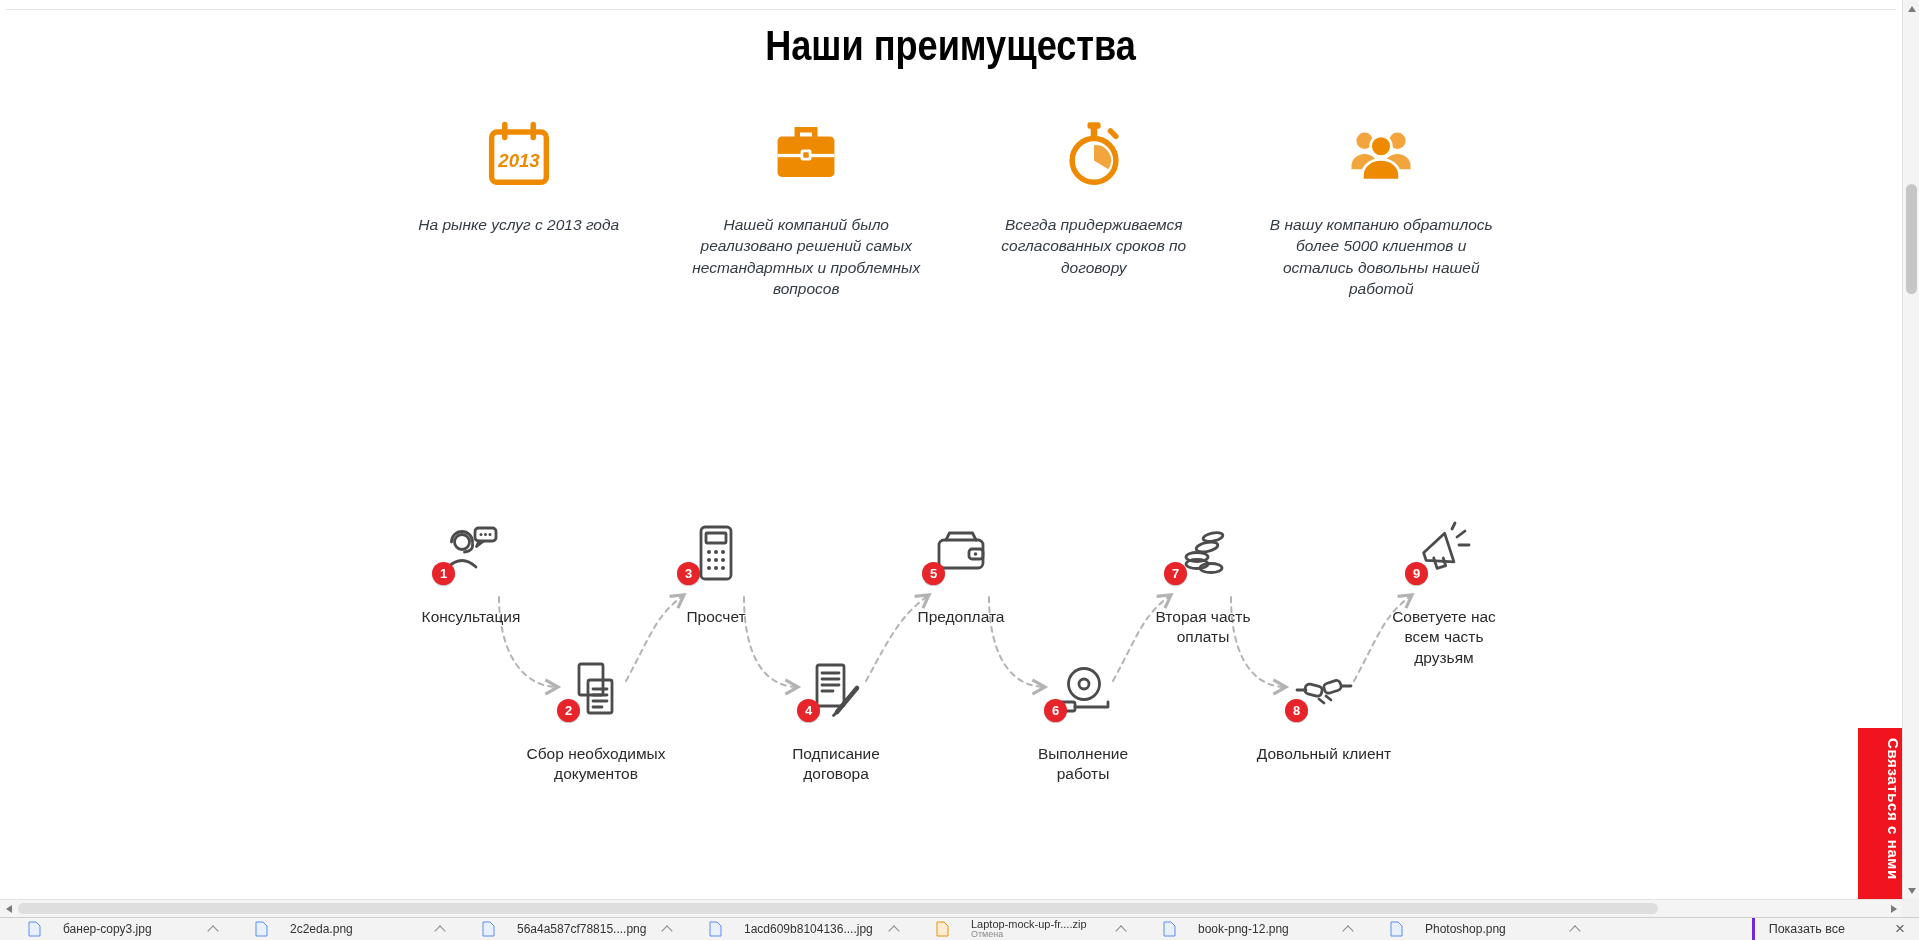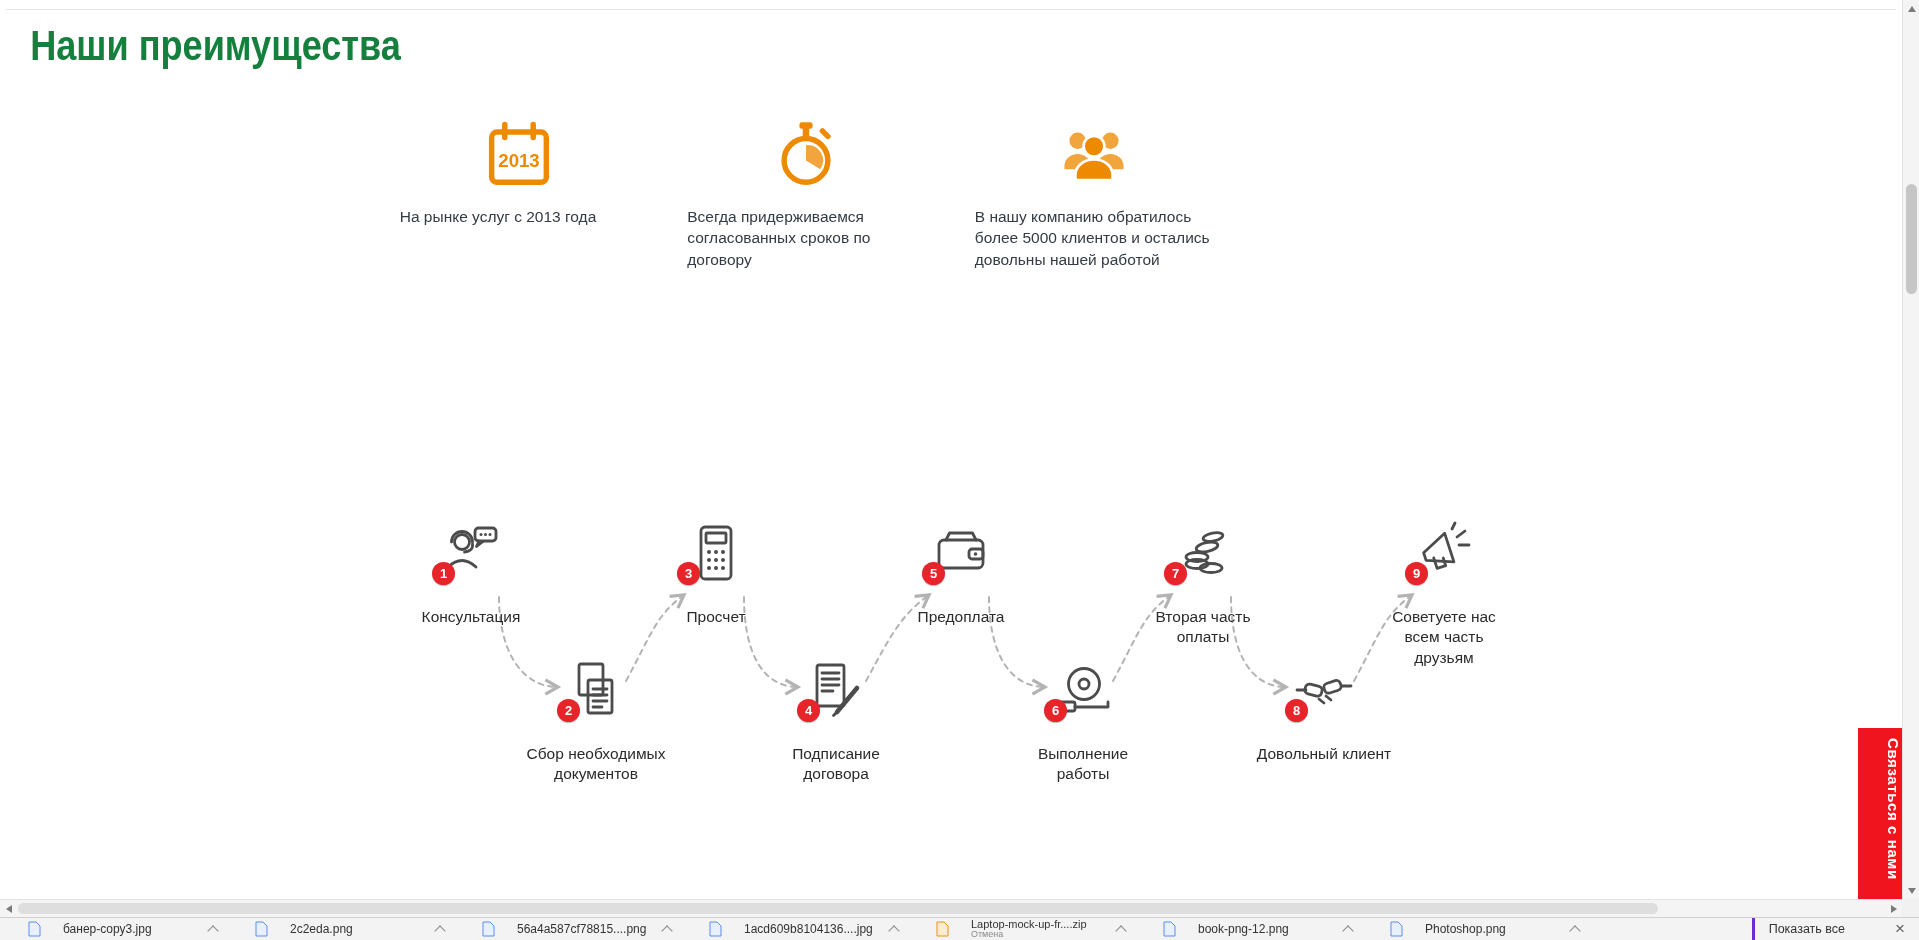--- a/index.html
+++ b/index.html
@@ -1,29 +1,29 @@
 <!DOCTYPE html>
 <html><head>
 <meta charset="utf-8">
 <style>
   html,body{margin:0;padding:0;width:1919px;height:940px;overflow:hidden;background:#fff;
     font-family:"Liberation Sans",sans-serif;-webkit-font-smoothing:antialiased;}
   .page{position:absolute;inset:0;background:#fff;}
   .top-rule{position:absolute;top:9px;left:6px;width:1890px;height:1px;background:#e6e6e6;}
 
-  .sec-title{position:absolute;left:0;width:1902px;margin:0;color:#15803d;}
+  .sec-title{position:absolute;left:0;width:1902px;text-align:center;margin:0;color:#000000;}
   .sec-title span{display:inline-block;font-size:42px;font-weight:700;transform:scaleX(.86);letter-spacing:0;}
   #adv-title{top:22px;}
   #proc-title{top:420px;}
 
   
   .advantages{position:absolute;top:120px;left:375px;width:1150px;display:flex;}
-  .adv{width:287.5px;box-sizing:border-box;padding:0 22px;}
+  .adv{width:287.5px;box-sizing:border-box;padding:0 22px;text-align:center;font-style:italic;}
   .adv-icon{height:74px;display:flex;align-items:flex-start;justify-content:center;}
-  .adv-text{margin:12px auto 0;max-width:238px;font-size:15.5px;line-height:1.38;color:#333b44;}
+  .adv-text{margin:20px auto 0;max-width:238px;font-size:15.5px;line-height:1.38;color:#333b44;}
 
   
   .process{position:absolute;top:515px;left:400px;width:1120px;height:300px;}
   .arrows{position:absolute;inset:0;pointer-events:none;}
   .step{position:absolute;width:150px;text-align:center;}
   .step.top{top:6px;}
   .step.bottom{top:143px;}
   .icon-wrap{position:relative;display:inline-block;width:64px;height:64px;}
   .badge{position:absolute;left:-7px;bottom:0;width:23px;height:23px;border-radius:50%;
     background:#e8242b;color:#fff;font-size:13px;font-weight:700;display:flex;align-items:center;justify-content:center;
@@ -76,20 +76,32 @@
     <div class="adv">
       <div class="adv-icon">
         <svg width="70" height="70" viewBox="0 0 64 64">
           <rect x="7" y="11" width="50" height="46" rx="5" fill="none" stroke="#ee8a00" stroke-width="5"></rect>
           <line x1="19" y1="4" x2="19" y2="16" stroke="#ee8a00" stroke-width="5" stroke-linecap="round"></line>
           <line x1="45" y1="4" x2="45" y2="16" stroke="#ee8a00" stroke-width="5" stroke-linecap="round"></line>
           <text x="32" y="43" text-anchor="middle" font-size="17" font-weight="bold" fill="#ee8a00">2013</text>
         </svg>
       </div>
       <div class="adv-text">На рынке услуг с 2013 года</div>
+    </div>
+    <div class="adv">
+      <div class="adv-icon">
+        <svg width="70" height="70" viewBox="0 0 64 64">
+          <path d="M24,16 V9 h16 v7" fill="none" stroke="#ee8a00" stroke-width="5"></path>
+          <rect x="6" y="15" width="52" height="37" rx="4" fill="#ee8a00"></rect>
+          <rect x="6" y="31" width="52" height="3" fill="#fff"></rect>
+          <rect x="27" y="27" width="10" height="10" rx="2" fill="#fff"></rect>
+          <rect x="29.5" y="29.5" width="5" height="5" rx="1" fill="#ee8a00"></rect>
+        </svg>
+      </div>
+      <div class="adv-text">Нашей компаний было реализовано решений самых нестандартных и проблемных вопросов</div>
     </div>
     <div class="adv">
       <div class="adv-icon">
         <svg width="70" height="70" viewBox="0 0 64 64">
           <circle cx="32" cy="37" r="20" fill="none" stroke="#ee8a00" stroke-width="5"></circle>
           <rect x="26" y="2" width="12" height="6" rx="2" fill="#ee8a00"></rect>
           <rect x="29" y="7" width="6" height="8" fill="#ee8a00"></rect>
           <line x1="47" y1="10" x2="52" y2="15" stroke="#ee8a00" stroke-width="5" stroke-linecap="round"></line>
           <path d="M32,37 L32,23 A14,14 0 0 1 45,45 Z" fill="#f2a53c"></path>
         </svg>

